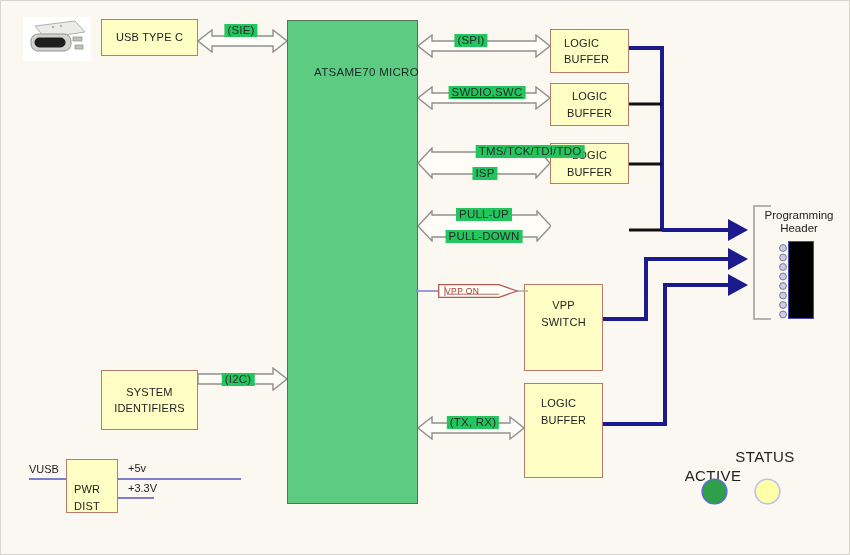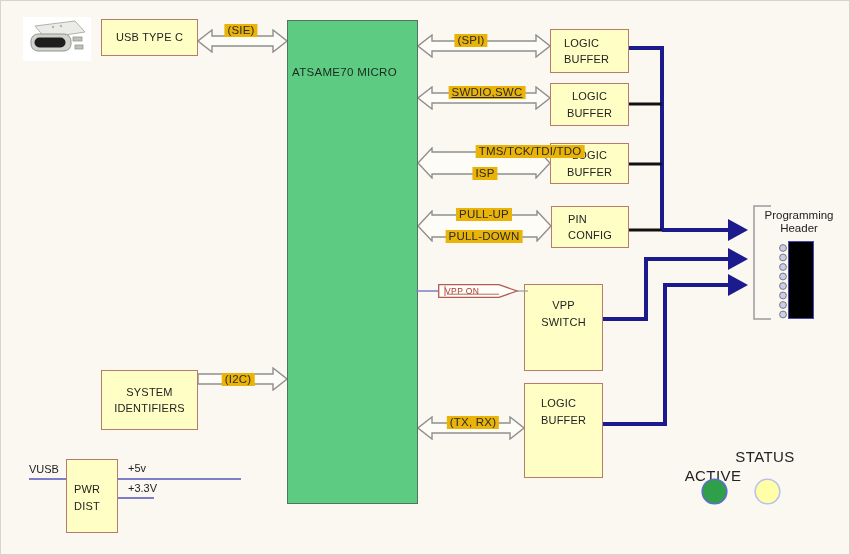--- a/index.html
+++ b/index.html
@@ -15,27 +15,27 @@
     display:flex; flex-direction:column; justify-content:center;
     letter-spacing:.2px;
   }
   .box.center{align-items:center; text-align:center;}
   .box span{display:block; white-space:nowrap;}
   .micro-box{
     position:absolute; left:286px; top:19px; width:131px; height:484px;
     background:#5dcb81; border:1px solid #50755c; box-sizing:border-box;
   }
   .micro-label{
-    position:absolute; left:278px; top:62px; width:131px; text-align:center;
+    position:absolute; left:300px; top:62px; width:131px; text-align:center;
     font-size:11.5px; line-height:18px; color:#1b2a20; letter-spacing:.3px;
   }
   .lbl{
     position:absolute; transform:translateX(-50%);
     font-size:11.5px; line-height:13px; color:#2b2b2b;
-    background:#eab308; padding:0 3px; white-space:nowrap; letter-spacing:.2px;
+    background:#22c55e; padding:0 3px; white-space:nowrap; letter-spacing:.2px;
   }
   svg{position:absolute; display:block;}
   .busarrow polygon{fill:#fdfcf6; stroke:#8f8f8f; stroke-width:1.4;}
   .indicator-circle{position:absolute; width:27px; height:27px;}
   .hdr-label{
     position:absolute; left:752px; top:208px; width:92px; text-align:center;
     font-size:11.5px; line-height:13px; color:#222;
   }
   .power-lbl{position:absolute; font-size:11px; color:#222; white-space:nowrap;}
   .ind-lbl{position:absolute; transform:translateX(-50%); font-size:15px; color:#222; letter-spacing:.4px;}
@@ -77,38 +77,34 @@
     <span>BUFFER</span>
   </div>
   <div class="box center" style="left:549px; top:82px; width:79px; height:43px;">
     <span>LOGIC</span>
     <span>BUFFER</span>
   </div>
   <div class="box center" style="left:549px; top:142px; width:79px; height:41px;">
     <span>LOGIC</span>
     <span>BUFFER</span>
   </div>
-  <div class="box" style="left:550px; top:205px; width:78px; height:42px; padding-left:16px;">
-    <span>PIN</span>
-    <span>CONFIG</span>
-  </div>
   <div class="box center" style="left:523px; top:283px; width:79px; height:87px; justify-content:flex-start; padding-top:12px;">
     <span>VPP</span>
     <span>SWITCH</span>
   </div>
   <div class="box" style="left:523px; top:382px; width:79px; height:95px; justify-content:flex-start; padding-top:11px; padding-left:16px;">
     <span>LOGIC</span>
     <span>BUFFER</span>
   </div>
 
   <div class="box center" style="left:100px; top:369px; width:97px; height:60px;">
     <span>SYSTEM</span>
     <span>IDENTIFIERS</span>
   </div>
-  <div class="box" style="left:65px; top:458px; width:52px; height:74px; justify-content:flex-start; padding-top:21px; padding-left:7px;">
+  <div class="box" style="left:65px; top:458px; width:52px; height:54px; justify-content:flex-start; padding-top:21px; padding-left:7px;">
     <span>PWR</span>
     <span>DIST</span>
   </div>
 
   <svg class="busarrow" style="left:197px; top:28px;" width="89" height="24" viewBox="0 0 89 24">
     <polygon points="0,12 14,1 14,7 75,7 75,1 89,12 75,23 75,17 14,17 14,23"></polygon>
   </svg>
   <svg class="busarrow" style="left:417px; top:33px;" width="132" height="24" viewBox="0 0 132 24">
     <polygon points="0,12 14,1 14,7 118,7 118,1 132,12 118,23 118,17 14,17 14,23"></polygon>
   </svg>

